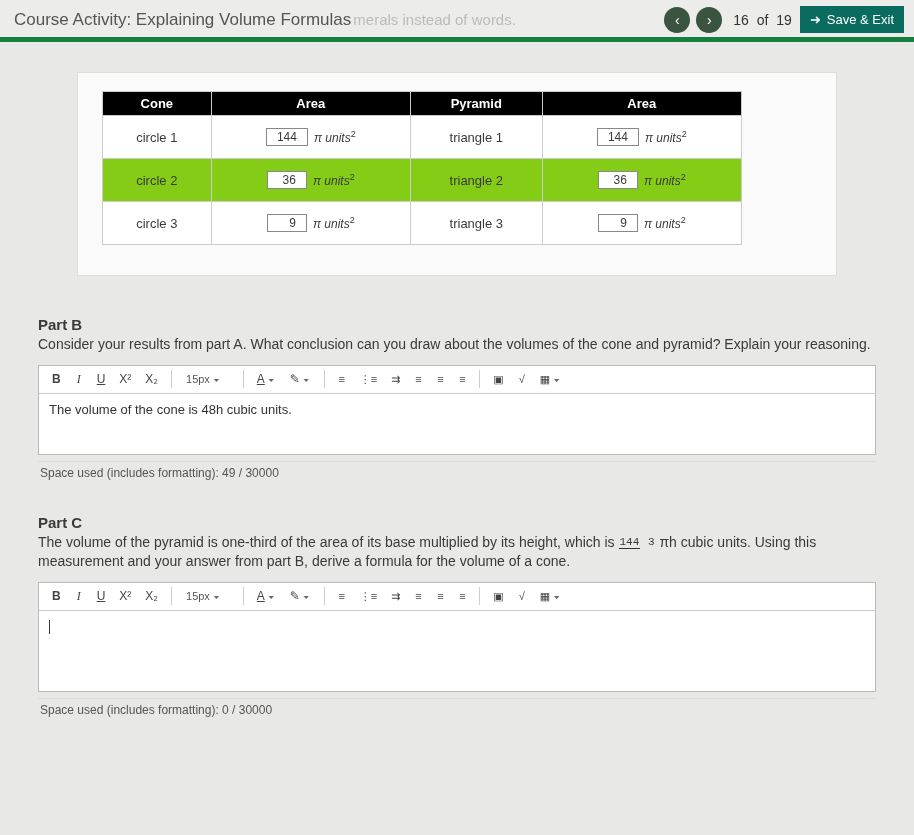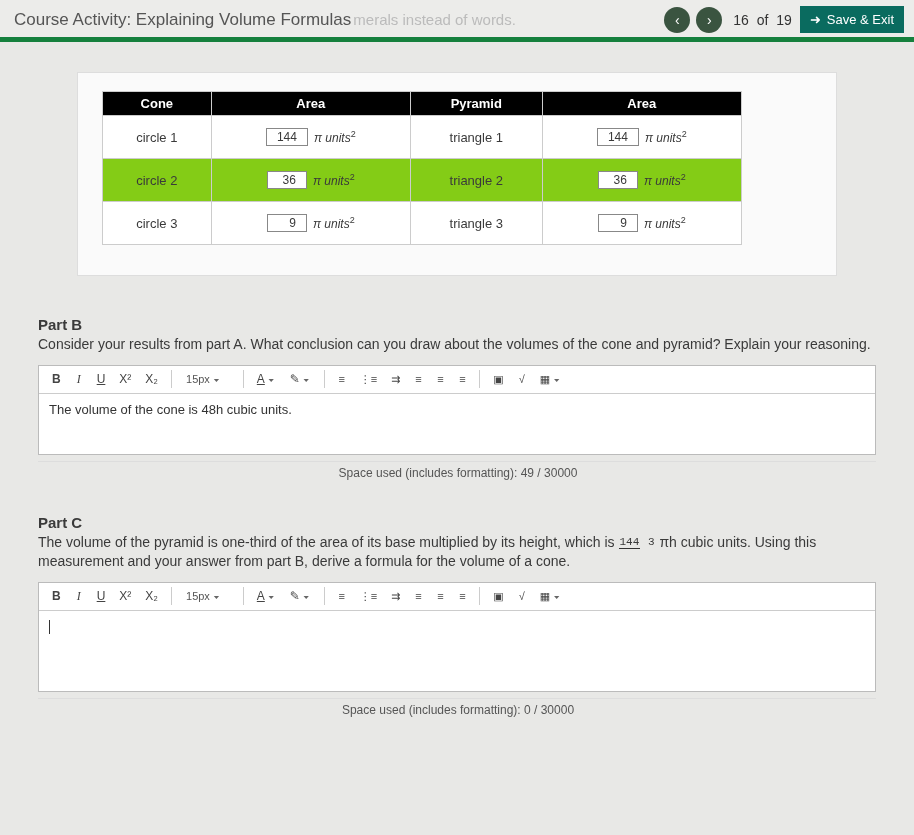--- a/index.html
+++ b/index.html
@@ -125,21 +125,20 @@
     color: #333;
   }
   .editor-body.tall { min-height: 80px; }
   .space-used {
     font-size: 12px;
     color: #555;
     padding: 4px 0 0 2px;
     border-top: 1px solid #ddd;
     margin-top: 2px;
     background: transparent;
-    text-align: center;
   }
   .section { margin-bottom: 34px; padding: 0 8px; }
   .cursor-bar {
     display:inline-block; width:1px; height:14px; background:#333; vertical-align:middle;
   }
   .frac { display:inline-block; text-align:center; vertical-align:middle; font-size:11px; line-height:1;font-family:Liberation Mono, monospace; }
   .frac .top { border-bottom:1px solid #333; padding:0 1px; }
   .frac .bot { padding:0 1px; }
   .chev { display:inline-block; transform: scaleY(0.6); font-size:9px; color:#666; margin-left:2px; }
 </style>

